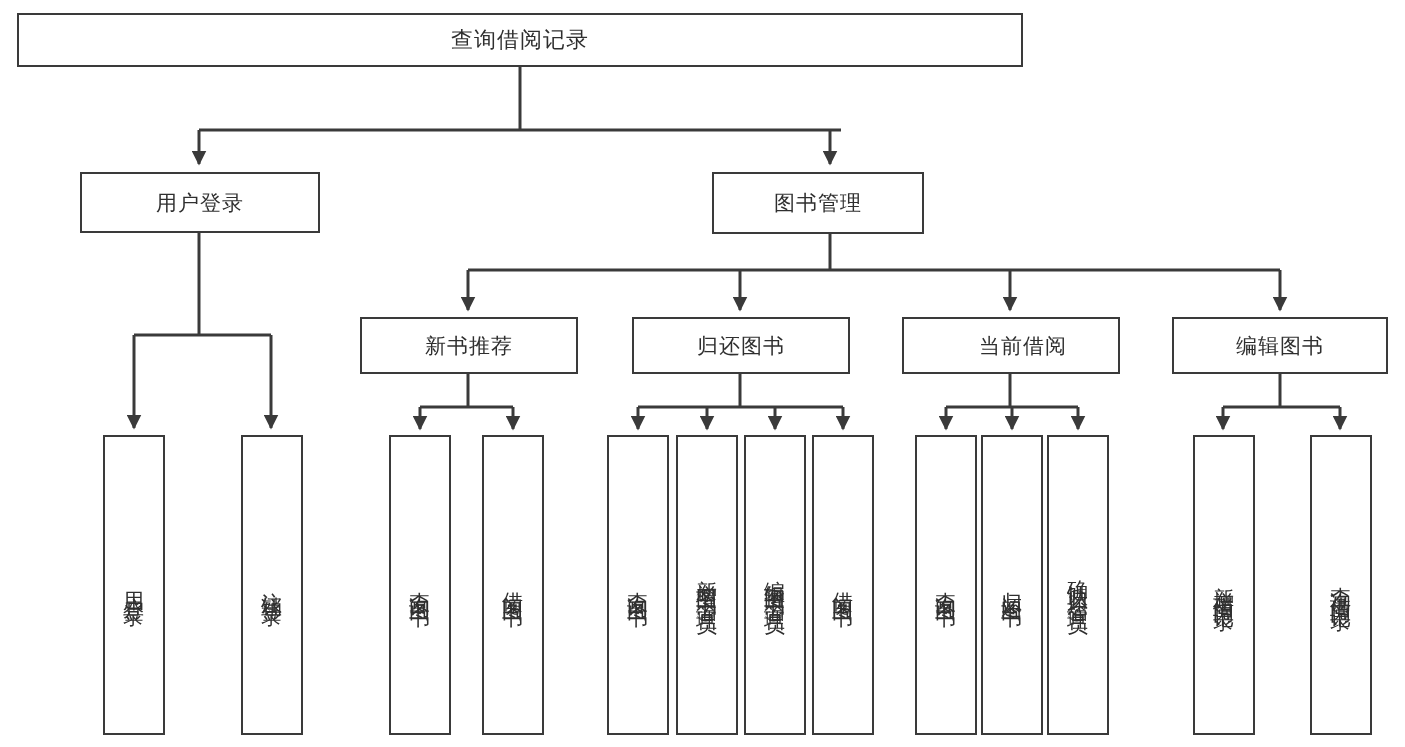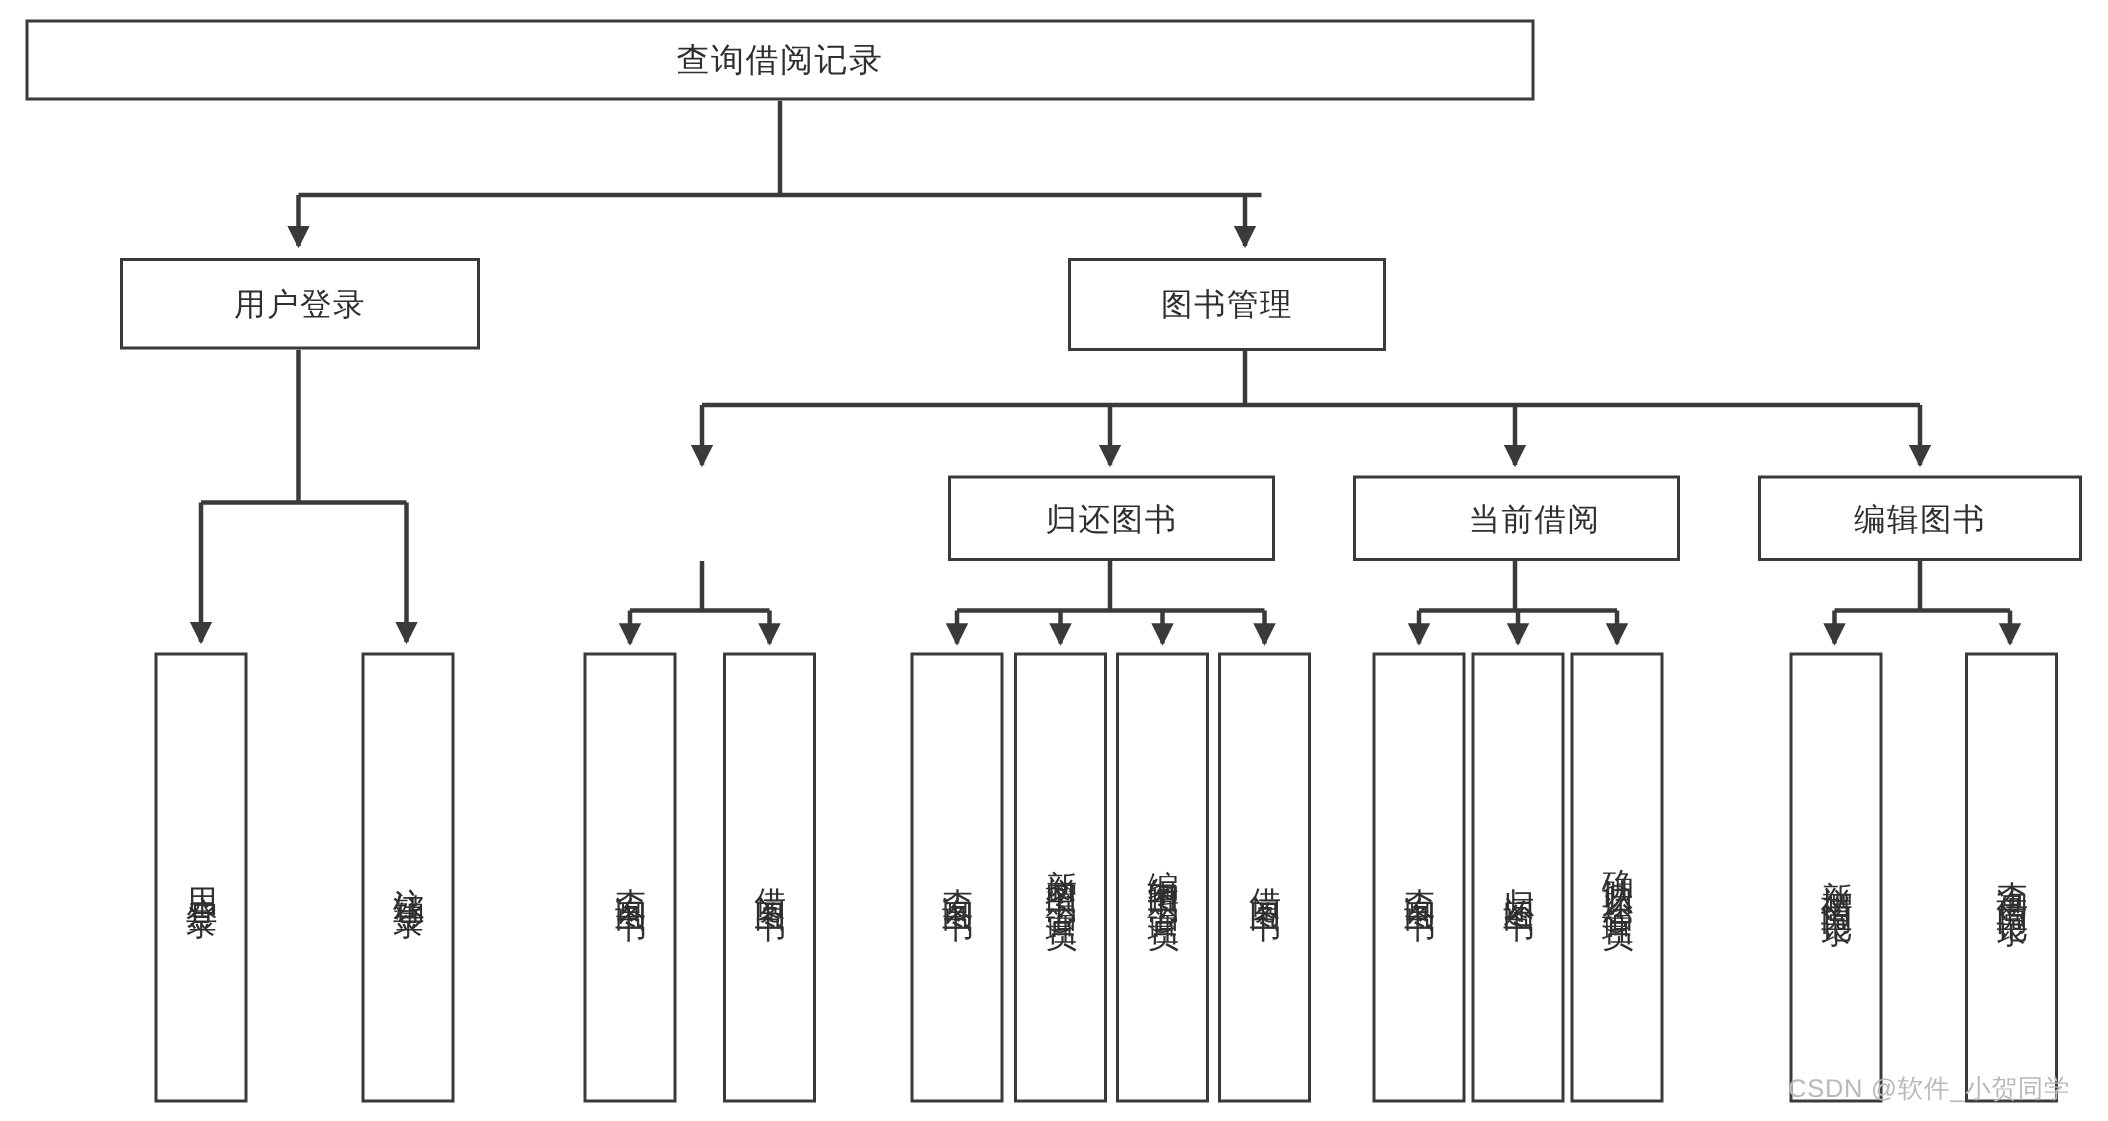--- a/index.html
+++ b/index.html
@@ -123,20 +123,23 @@
   </div>
 
   <div class="node horiz" style="left:80px; top:172px; width:240px; height:61px;">
     <span>用户登录</span>
   </div>
 
   <div class="node horiz" style="left:712px; top:172px; width:212px; height:62px;">
     <span>图书管理</span>
   </div>
 
+  <div class="node horiz" style="left:360px; top:317px; width:218px; height:57px;">
+    <span>新书推荐</span>
+  </div>
 
   <div class="node horiz" style="left:632px; top:317px; width:218px; height:57px;">
     <span>归还图书</span>
   </div>
 
   <div class="node horiz" style="left:902px; top:317px; width:218px; height:57px;padding-left:24px;">
     <span>当前借阅</span>
   </div>
 
   <div class="node horiz" style="left:1172px; top:317px; width:216px; height:57px;">
@@ -188,15 +191,14 @@
   </div>
 
   <div class="node vert" style="left:1193px; top:435px; width:62px; height:300px;">
     <span class="vtext">新增借阅记录</span>
   </div>
 
   <div class="node vert" style="left:1310px; top:435px; width:62px; height:300px;">
     <span class="vtext">查询借阅记录</span>
   </div>
 
-  <div class="watermark">CSDN @软件_小贺同学</div>
 
 </div>
 
 </body></html>

